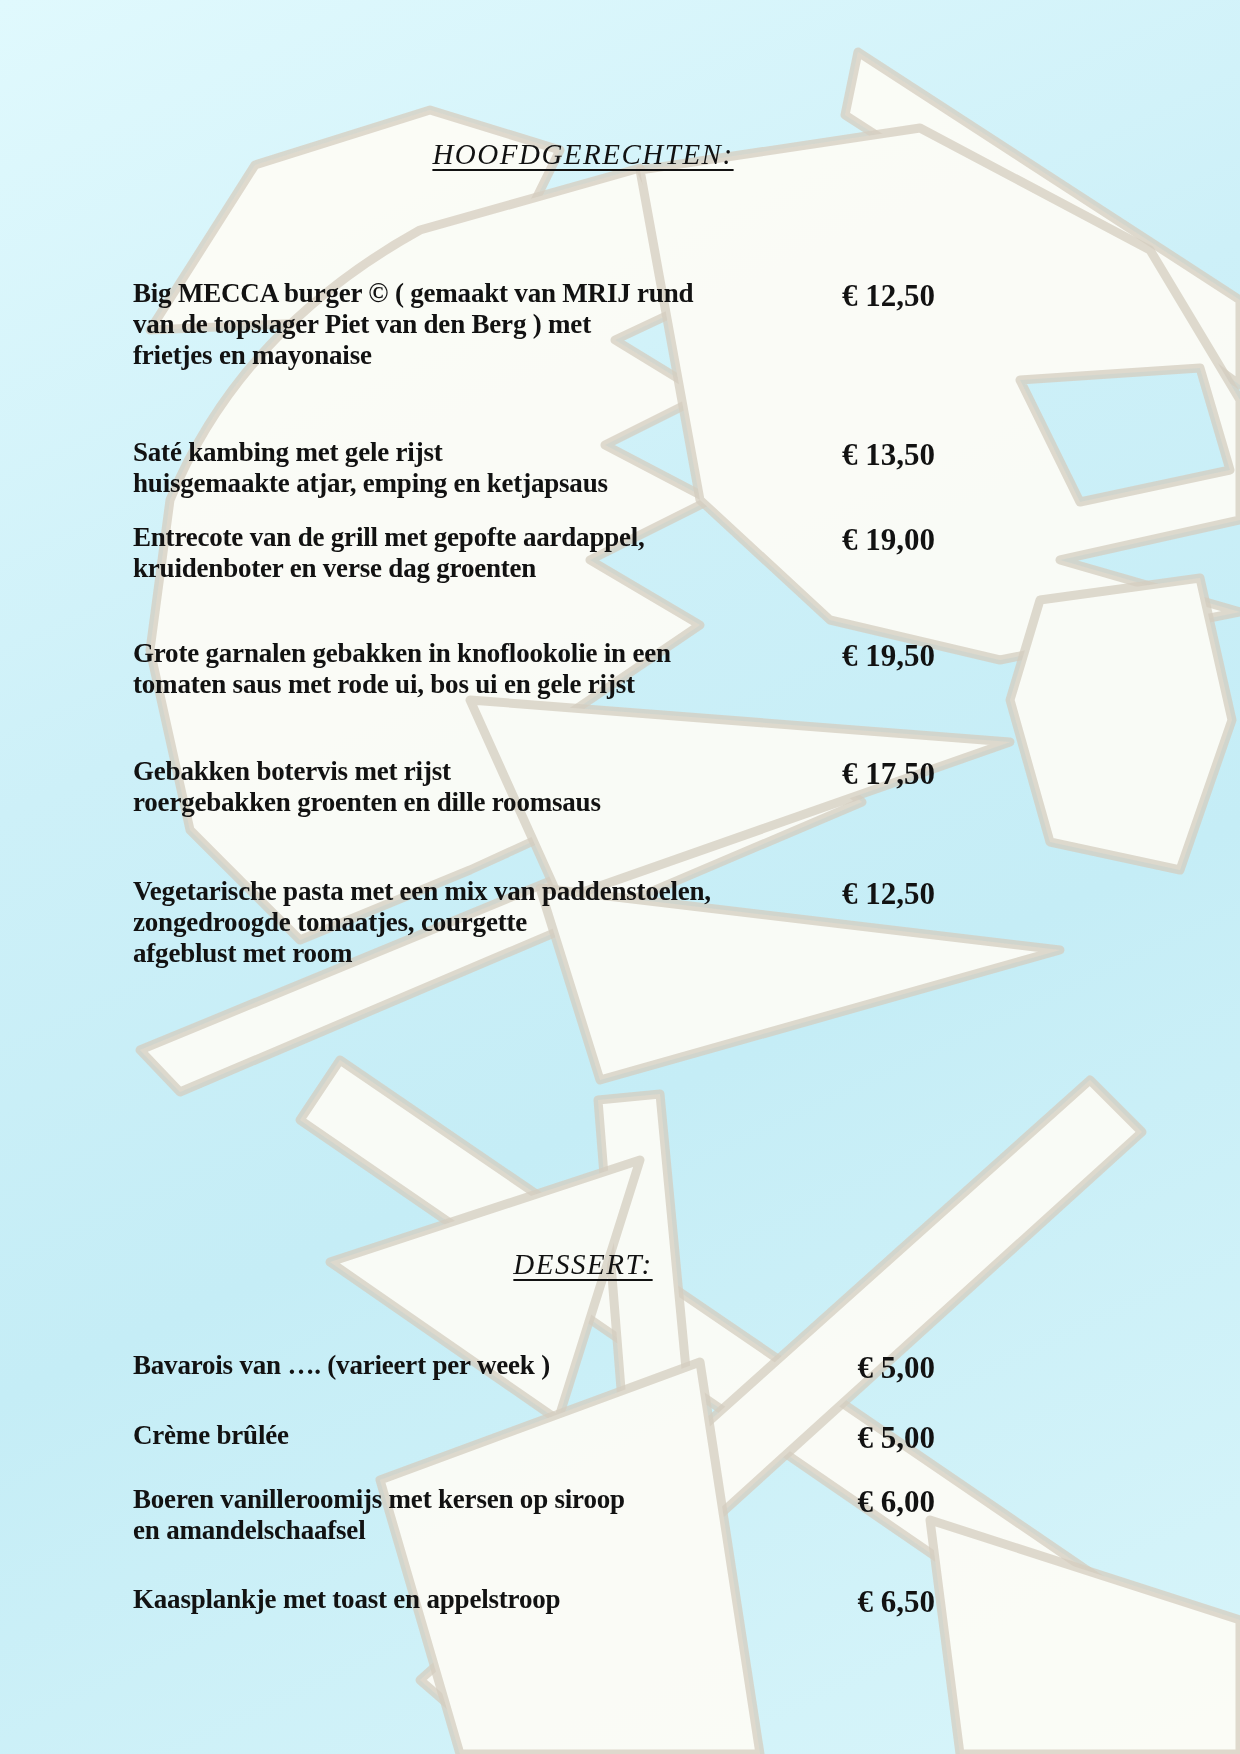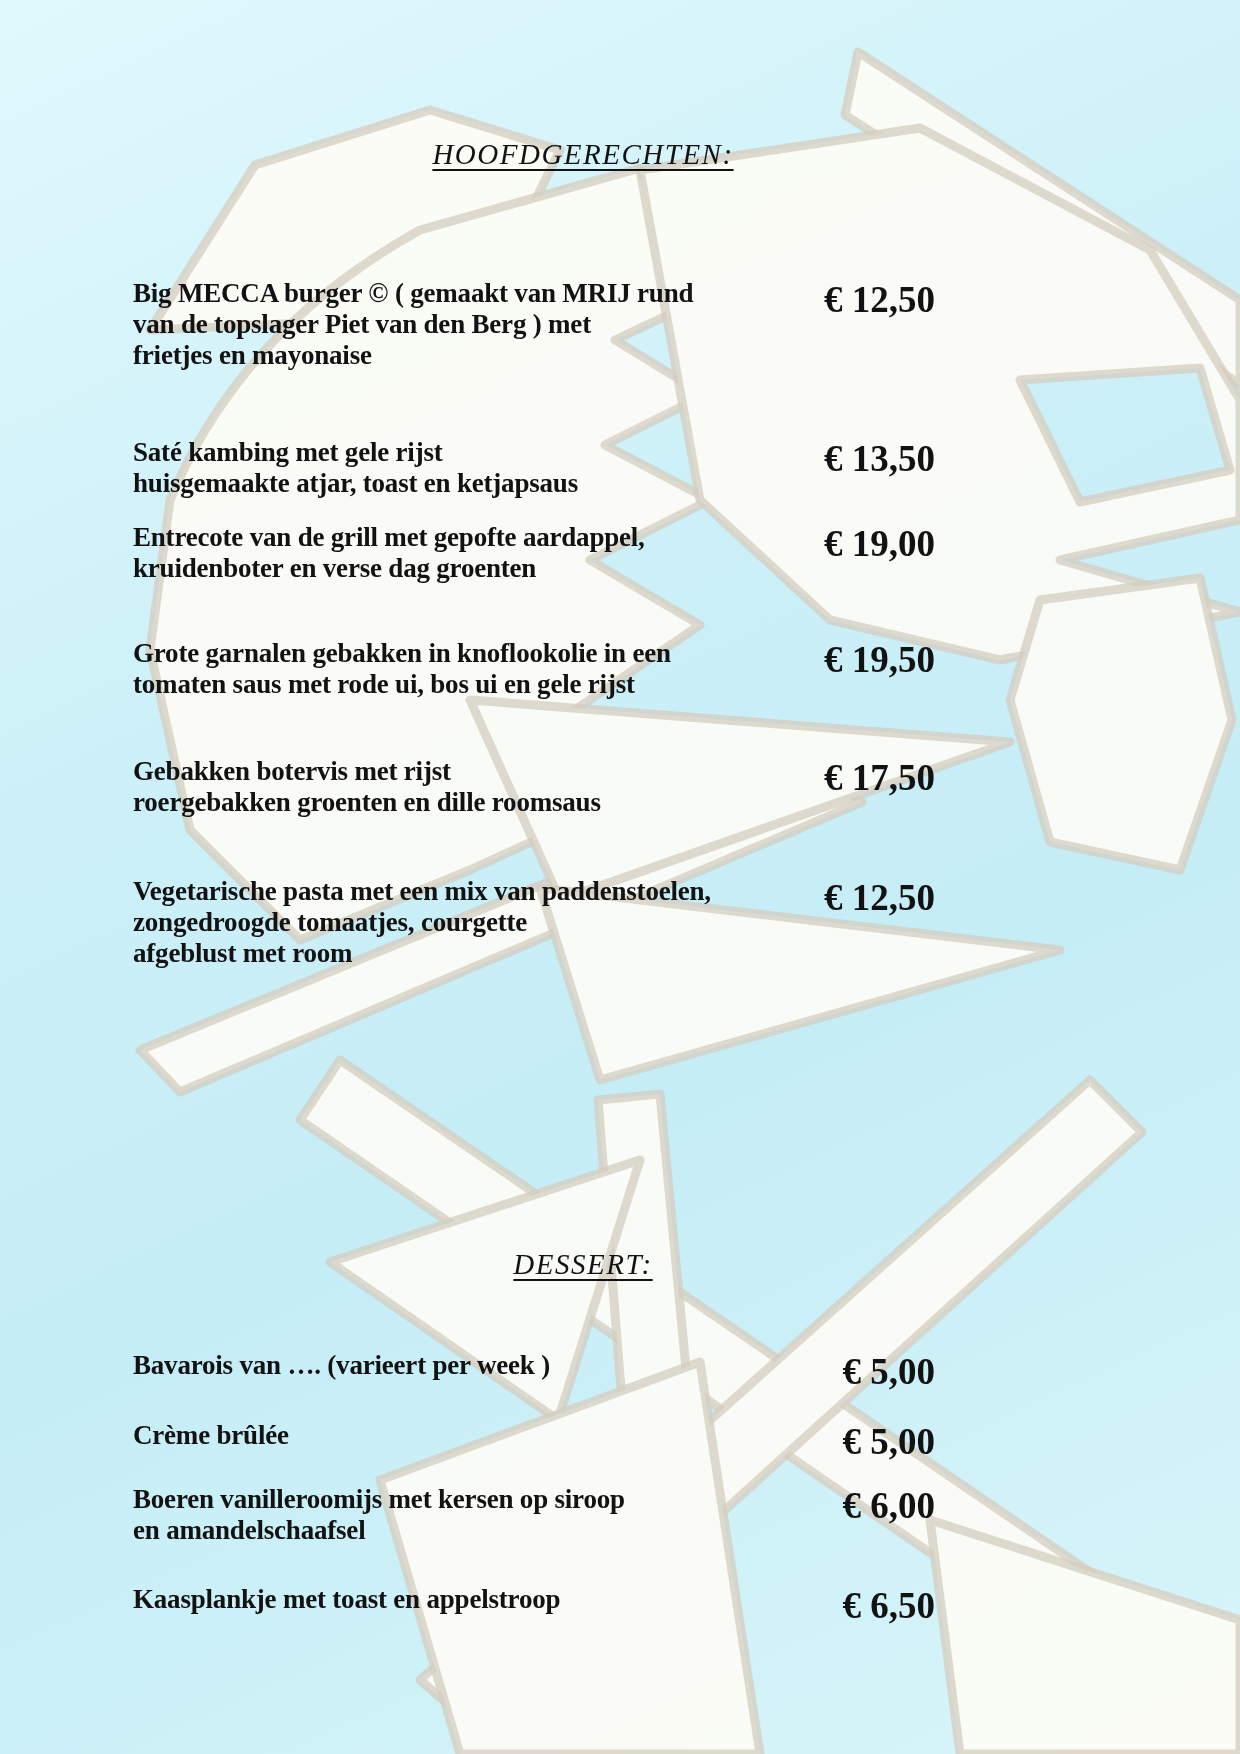--- a/index.html
+++ b/index.html
@@ -22,21 +22,21 @@
     letter-spacing: 1.5px;
   }
   .section-title .u { text-decoration: underline; text-underline-offset: 5px; }
   .menu-row { position: absolute; left: 133px; width: 802px; }
   .menu-lines {
     font-weight: 700; font-size: 27px; line-height: 31px;
     letter-spacing: -0.2px;
   }
   .menu-price {
     position: absolute; top: 0; right: 0;
-    font-weight: 700; font-size: 37px; white-space: nowrap;
+    font-weight: 700; font-size: 31px; white-space: nowrap;
   }
   
   #title-hoofd { top: 122px; }
   #item-0 { top: 241px; margin-top: 21px; }
   #item-1 { top: 390px; margin-top: 31px; }
   #item-2 { top: 506px; }
   #item-3 { top: 622px; }
   #item-4 { top: 740px; }
   #item-5 { top: 860px; }
   #item-6 { top: 1136px; }
@@ -77,21 +77,21 @@
       <div>Big MECCA burger © ( gemaakt van MRIJ rund</div>
       <div>van de topslager Piet van den Berg ) met</div>
       <div>frietjes en mayonaise</div>
     </div>
     <div class="menu-price">€ 12,50</div>
   </div>
 
   <div class="menu-row" id="item-1">
     <div class="menu-lines">
       <div>Saté kambing met gele rijst</div>
-      <div>huisgemaakte atjar, toast en ketjapsaus</div>
+      <div>huisgemaakte atjar, emping en ketjapsaus</div>
     </div>
     <div class="menu-price">€ 13,50</div>
   </div>
 
   <div class="menu-row" id="item-2">
     <div class="menu-lines">
       <div>Entrecote van de grill met gepofte aardappel,</div>
       <div>kruidenboter en verse dag groenten</div>
     </div>
     <div class="menu-price">€ 19,00</div>

